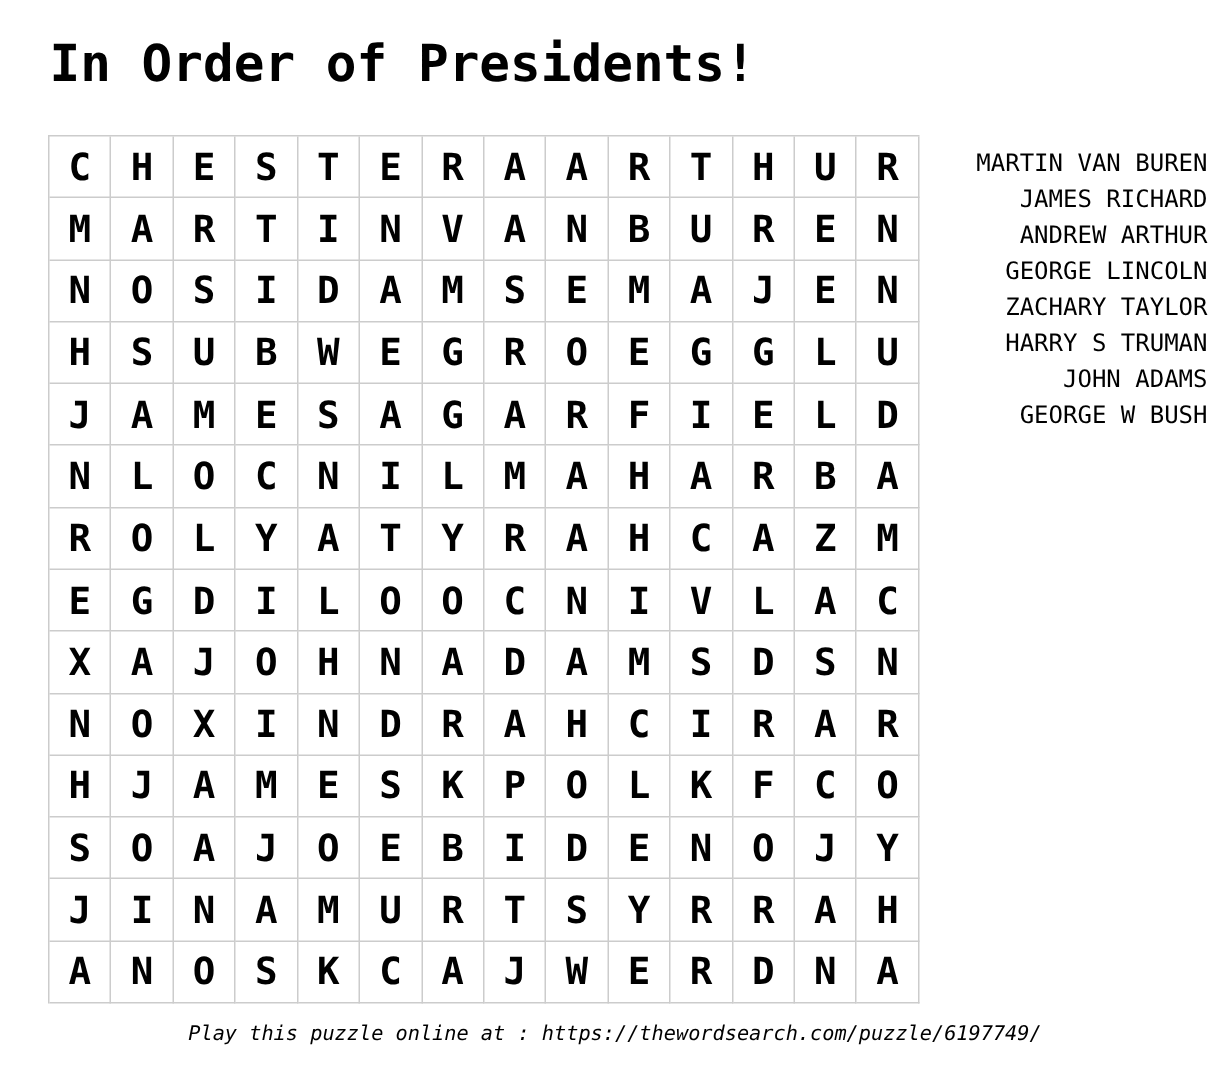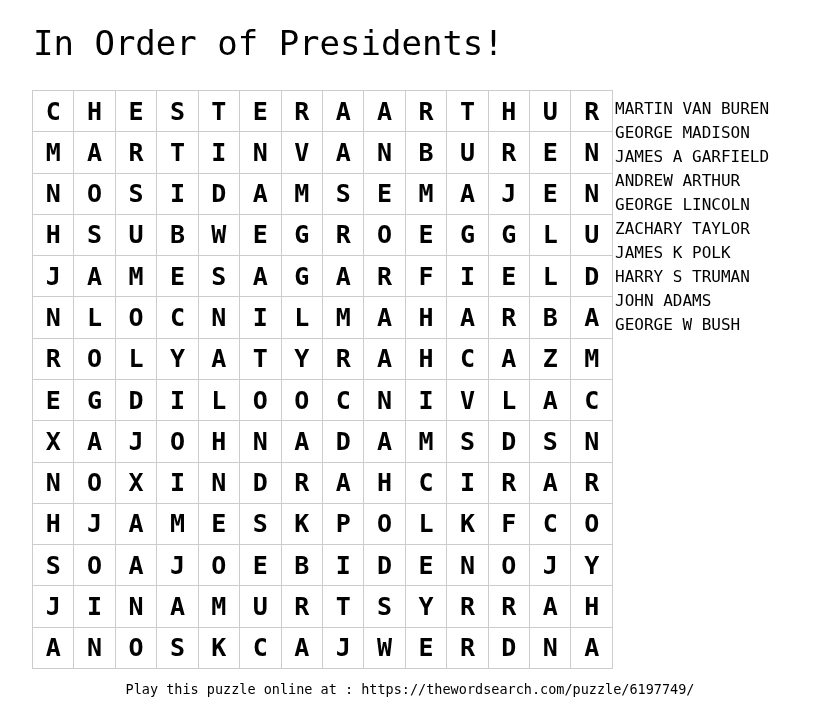--- a/index.html
+++ b/index.html
@@ -21,21 +21,21 @@
     font-family: "DejaVu Sans Mono", "Liberation Mono", monospace;
     overflow: hidden;
   }
   .page-title {
     position: absolute;
     left: 33px;
     top: 21px;
     margin: 0;
     font-size: 34px;
     line-height: 44px;
-    font-weight: normal;
+    font-weight: bold;
     white-space: nowrap;
   }
   .grid {
     position: absolute;
     left: 32px;
     top: 90px;
     display: grid;
     grid-template-columns: repeat(14, 41.43px);
     grid-auto-rows: 41.29px;
     border-top: 1px solid var(--grid-border);
@@ -54,34 +54,35 @@
     cursor: pointer;
   }
   .word-list {
     position: absolute;
     left: 615px;
     top: 97px;
     width: 190px;
     margin: 0;
     padding: 0;
     list-style: none;
-    text-align: left;
+    text-align: right;
     font-size: 16px;
     line-height: 24px;
     white-space: nowrap;
   }
   .footer {
     position: absolute;
     left: 0;
     right: 0;
     top: 681px;
     text-align: center;
     font-size: 13.5px;
     line-height: 17px;
     white-space: nowrap;
+    font-style: italic;
   }
 </style>
 </head>
 <body>
 
 <h1 class="page-title">In Order of Presidents!</h1>
 
 <div id="grid" class="grid">
     <div class="cell">C</div>
     <div class="cell">H</div>
@@ -276,24 +277,22 @@
     <div class="cell">W</div>
     <div class="cell">E</div>
     <div class="cell">R</div>
     <div class="cell">D</div>
     <div class="cell">N</div>
     <div class="cell">A</div>
   </div>
 
 <ul id="word-list" class="word-list">
     <li class="word">MARTIN VAN BUREN</li>
-    <li class="word">GEORGE MADISON</li>
-    <li class="word">JAMES A GARFIELD</li>
+    <li class="word">JAMES RICHARD</li>
     <li class="word">ANDREW ARTHUR</li>
     <li class="word">GEORGE LINCOLN</li>
     <li class="word">ZACHARY TAYLOR</li>
-    <li class="word">JAMES K POLK</li>
     <li class="word">HARRY S TRUMAN</li>
     <li class="word">JOHN ADAMS</li>
     <li class="word">GEORGE W BUSH</li>
   </ul>
 
 <div class="footer"><span>Play this puzzle online at : </span><span>https://thewordsearch.com/puzzle/6197749/</span></div>
 
 </body></html>

